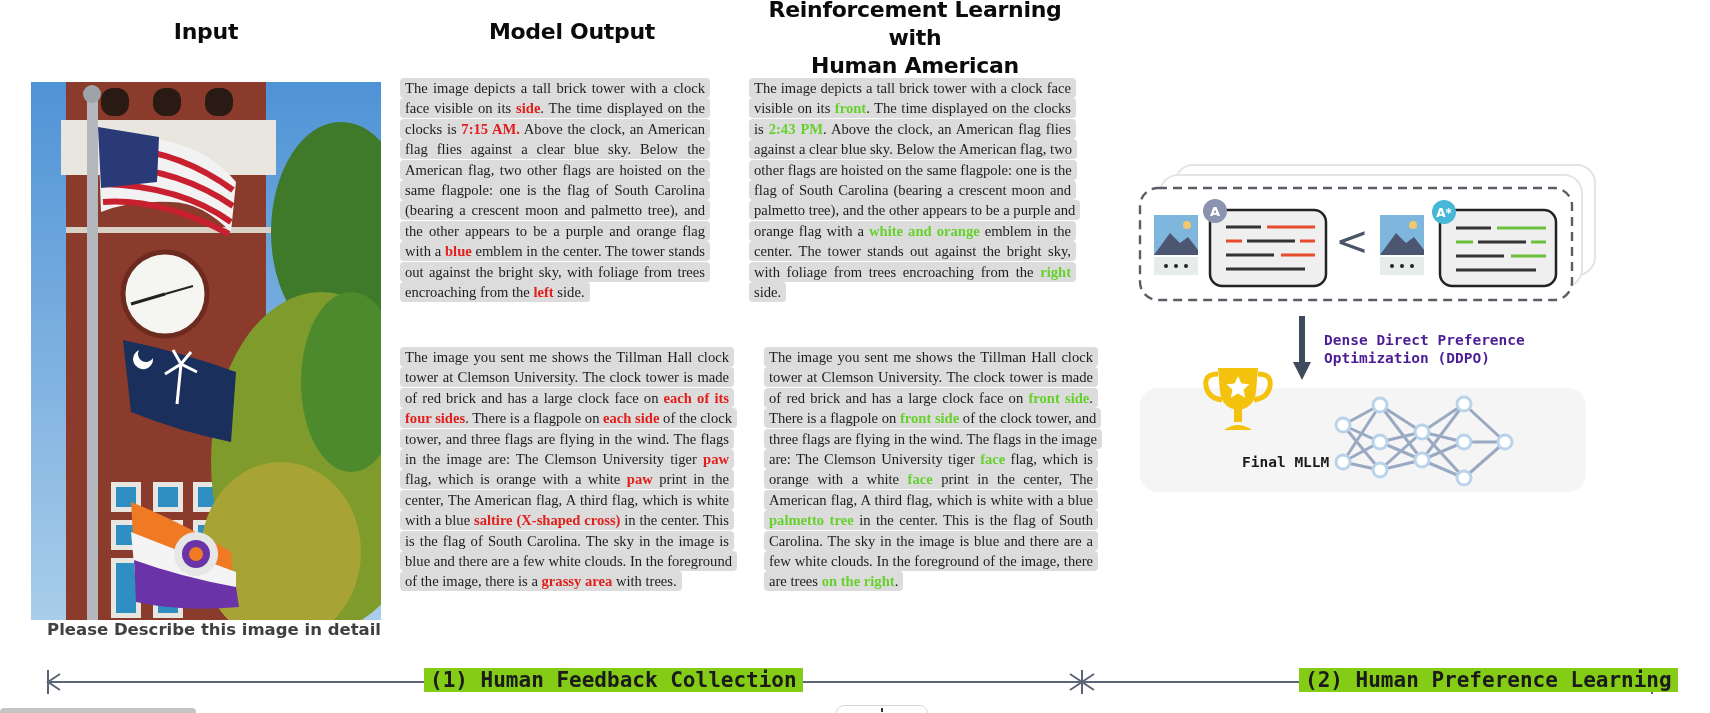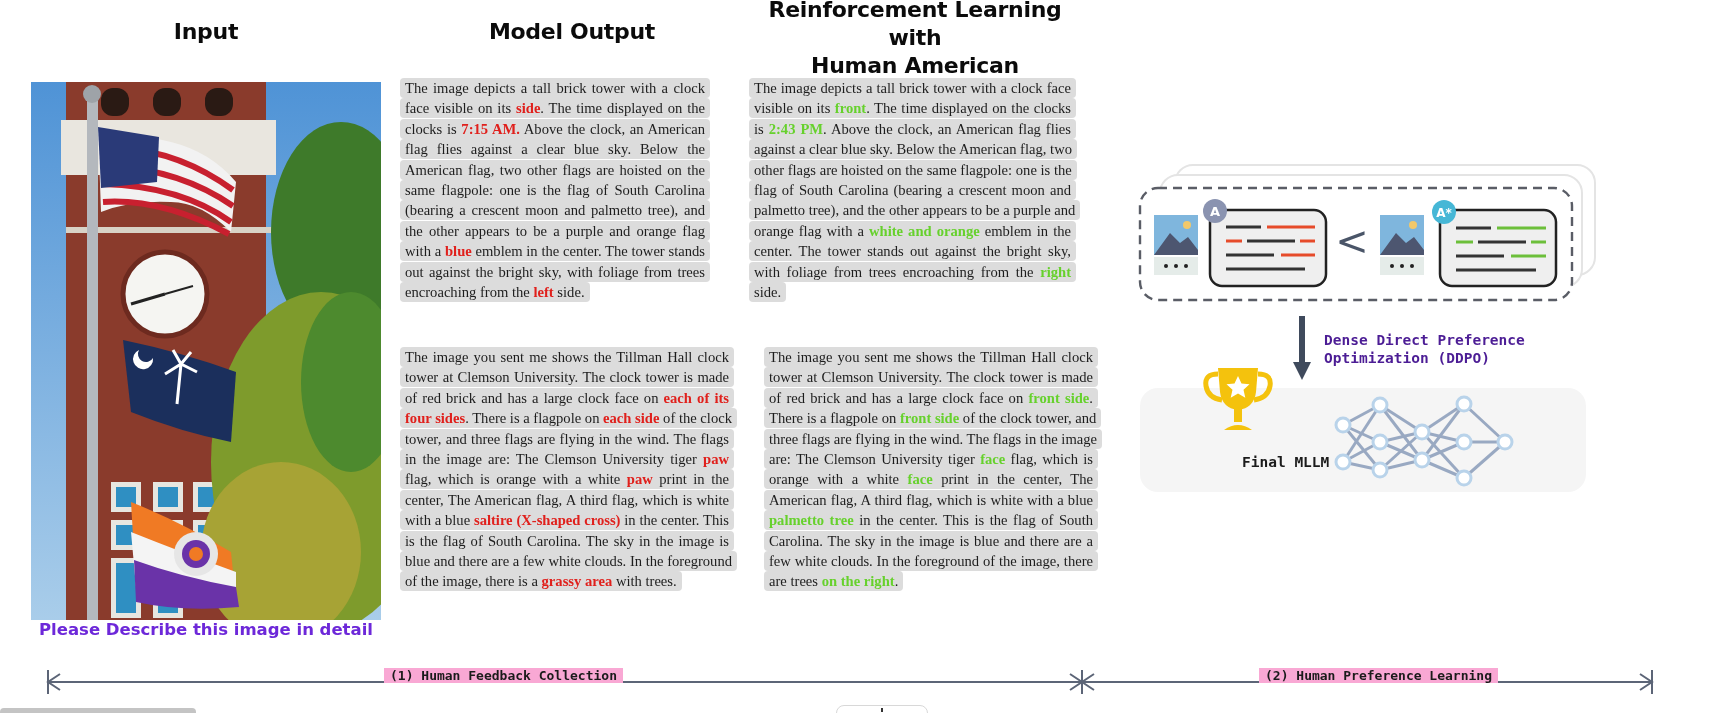--- a/index.html
+++ b/index.html
@@ -1,24 +1,24 @@
 <!DOCTYPE html>
 <html><head>
 <meta charset="utf-8">
 <style>
   html, body { margin:0; padding:0; background:#ffffff; }
   body { width:1710px; height:713px; position:relative; overflow:hidden; font-family:"Liberation Sans", sans-serif; color:#111; }
   .heading { position:absolute; font-family:"DejaVu Sans", sans-serif; font-weight:bold; font-size:22px; color:#0b0b0b; text-align:center; line-height:28px; letter-spacing:-0.3px; }
   .photo { position:absolute; left:31px; top:82px; width:350px; height:538px; overflow:hidden; background:#6aa6d8; }
-  .caption { position:absolute; left:31px; top:620px; width:350px; text-align:center; font-family:"DejaVu Sans", sans-serif; font-weight:bold; font-size:16.5px; color:#6d28d9; }
+  .caption { position:absolute; left:31px; top:620px; width:350px; text-align:right; font-family:"DejaVu Sans", sans-serif; font-weight:bold; font-size:16.5px; color:#404040; }
   .textbox { position:absolute; font-size:14.6px; line-height:20.4px; text-align:justify; color:#1d1d1d; }
   .textbox p { margin:0; display:inline; background:#dcdcdc; padding:2px 5px; box-decoration-break:clone; -webkit-box-decoration-break:clone; border-radius:4px;font-family:Liberation Serif, serif; }
   .hl-bad { color:#e0201c; font-weight:bold; }
   .hl-good { color:#66d12c; font-weight:bold; }
-  .stage-label { position:absolute; font-family:"DejaVu Sans Mono", monospace; font-size:13px; font-weight:bold; color:#1b1b1b; background:#f9a8d4; padding:0 6px; }
+  .stage-label { position:absolute; font-family:"DejaVu Sans Mono", monospace; font-size:21px; font-weight:bold; color:#1b1b1b; background:#84cc16; padding:0 6px;margin-left:40px; }
   .ddpo { position:absolute; left:1324px; top:331px; font-family:"DejaVu Sans Mono", monospace; font-weight:bold; font-size:14.5px; line-height:18px; color:#4c1d95; }
   .final { position:absolute; left:1198px; top:454px; font-family:"DejaVu Sans Mono", monospace; font-weight:bold; font-size:14.5px; color:#1b1b1b;margin-left:44px; }
   .scrollbar { position:absolute; left:0; top:708px; width:196px; height:5px; background:#c4c4c4; border-radius:4px 4px 0 0; }
   .pill { position:absolute; left:836px; top:705px; width:90px; height:14px; border:1px solid #d8d8d8; border-radius:12px; background:#fff; }
   .pill::after { content:""; position:absolute; left:44px; top:2px; width:2px; height:4px; background:#333; }
 </style>
 </head>
 <body>
 
 <div class="heading" style="left:150px; top:18px; width:112px;">Input</div>

